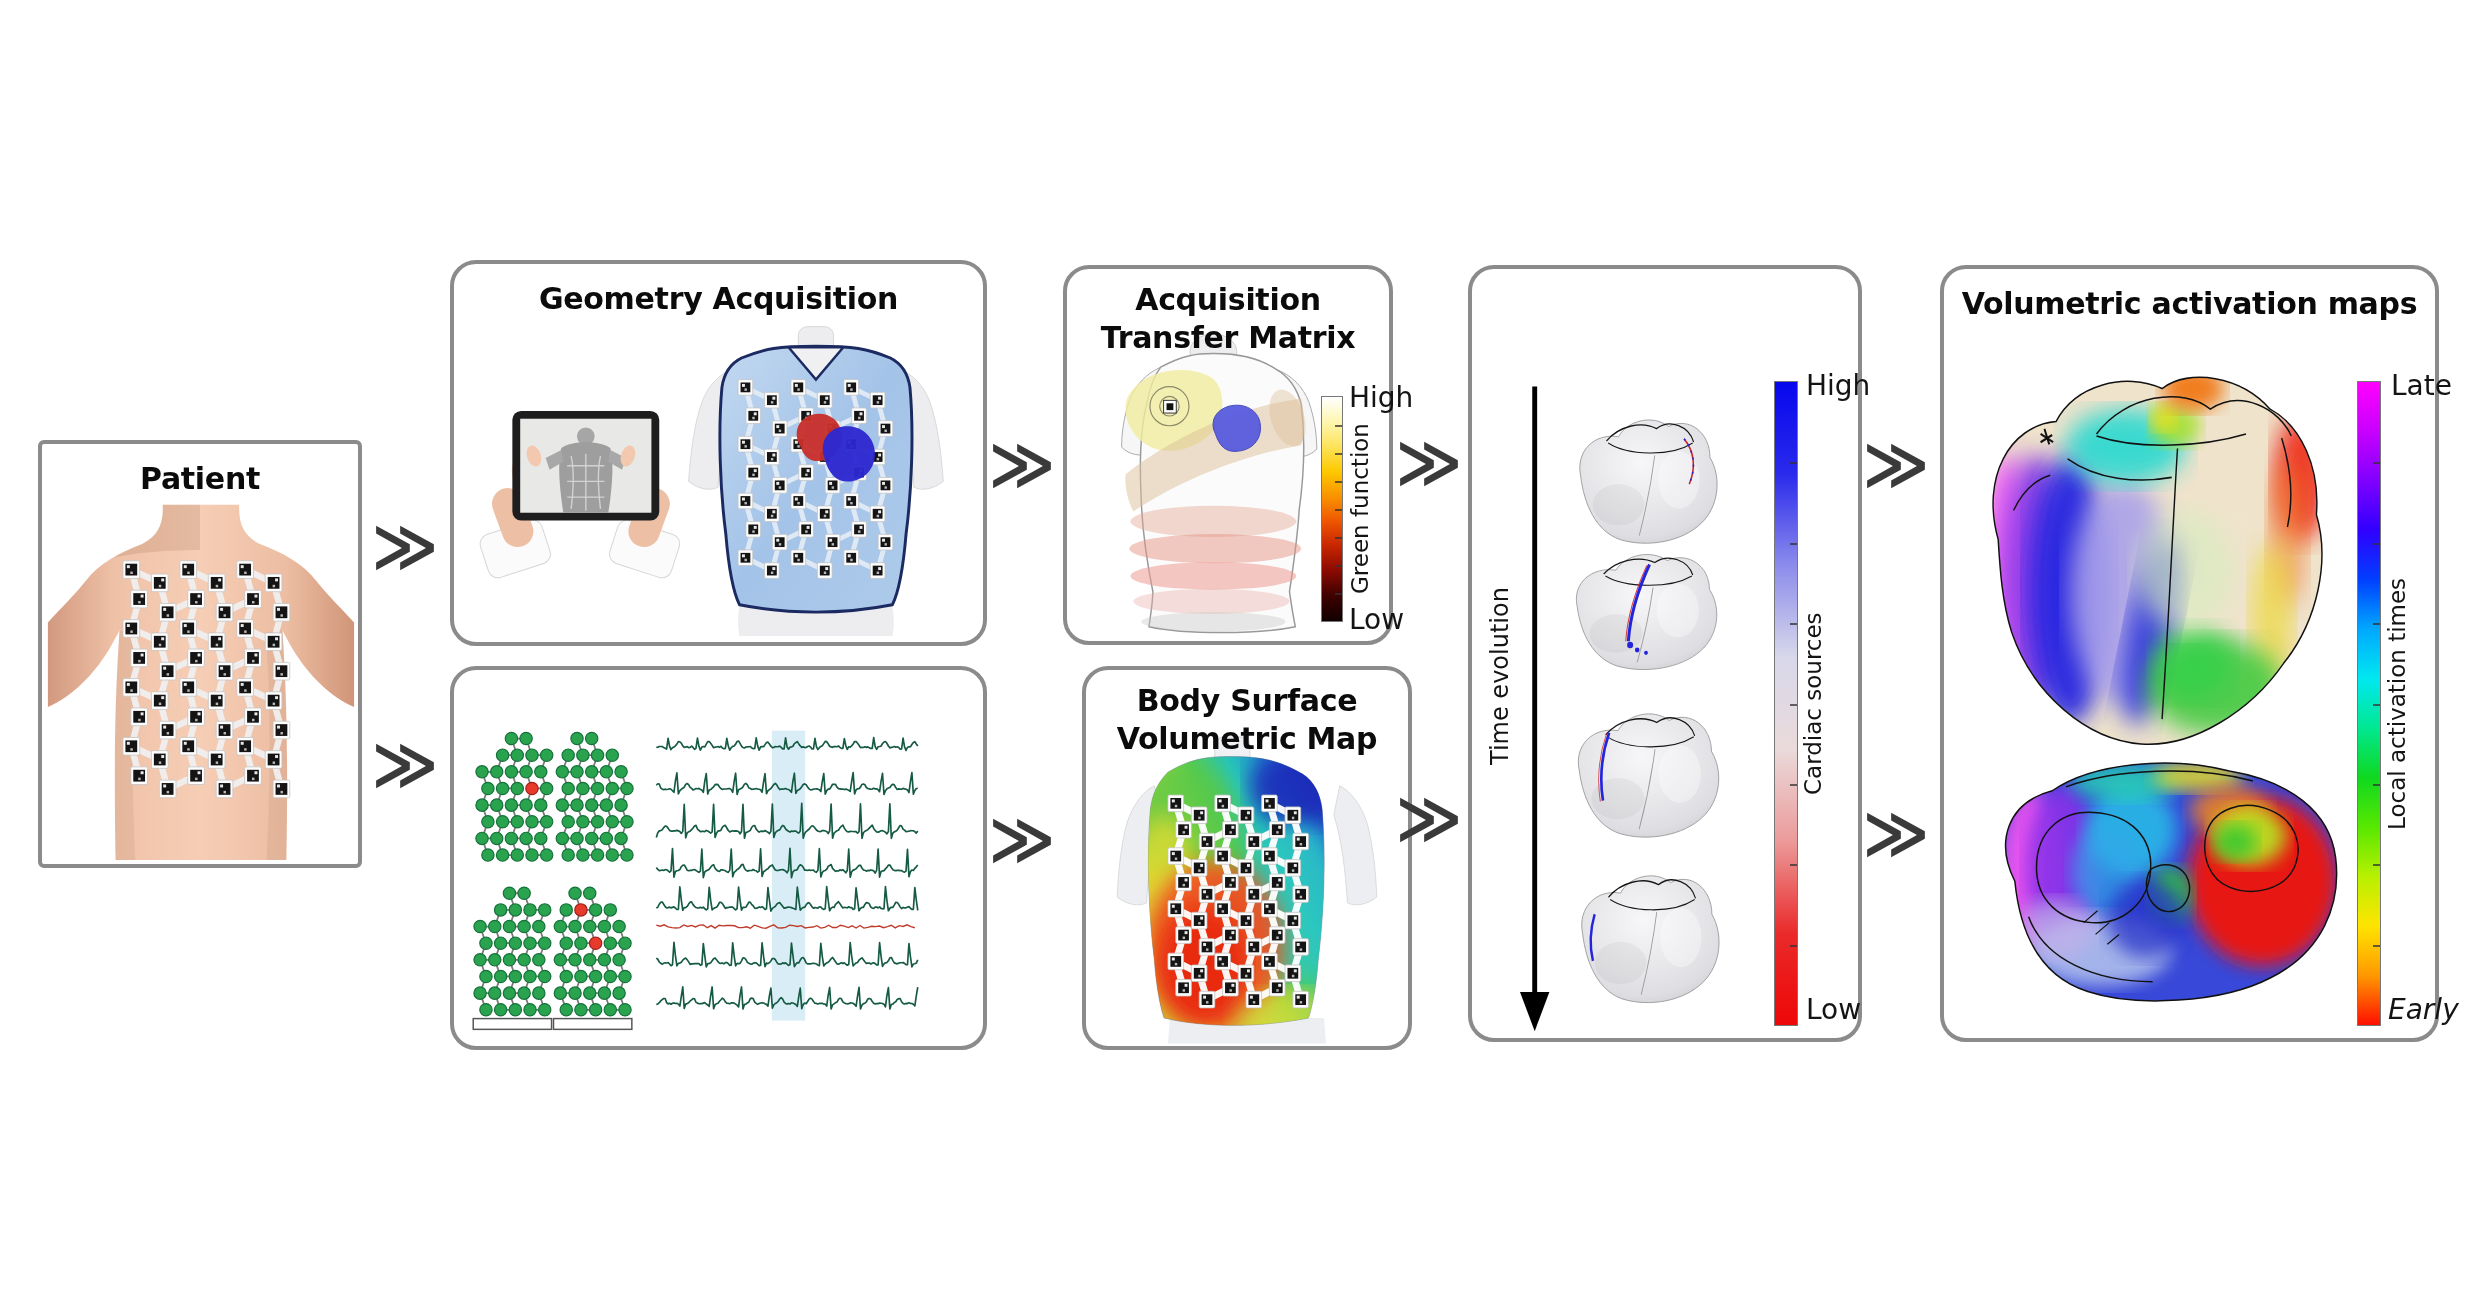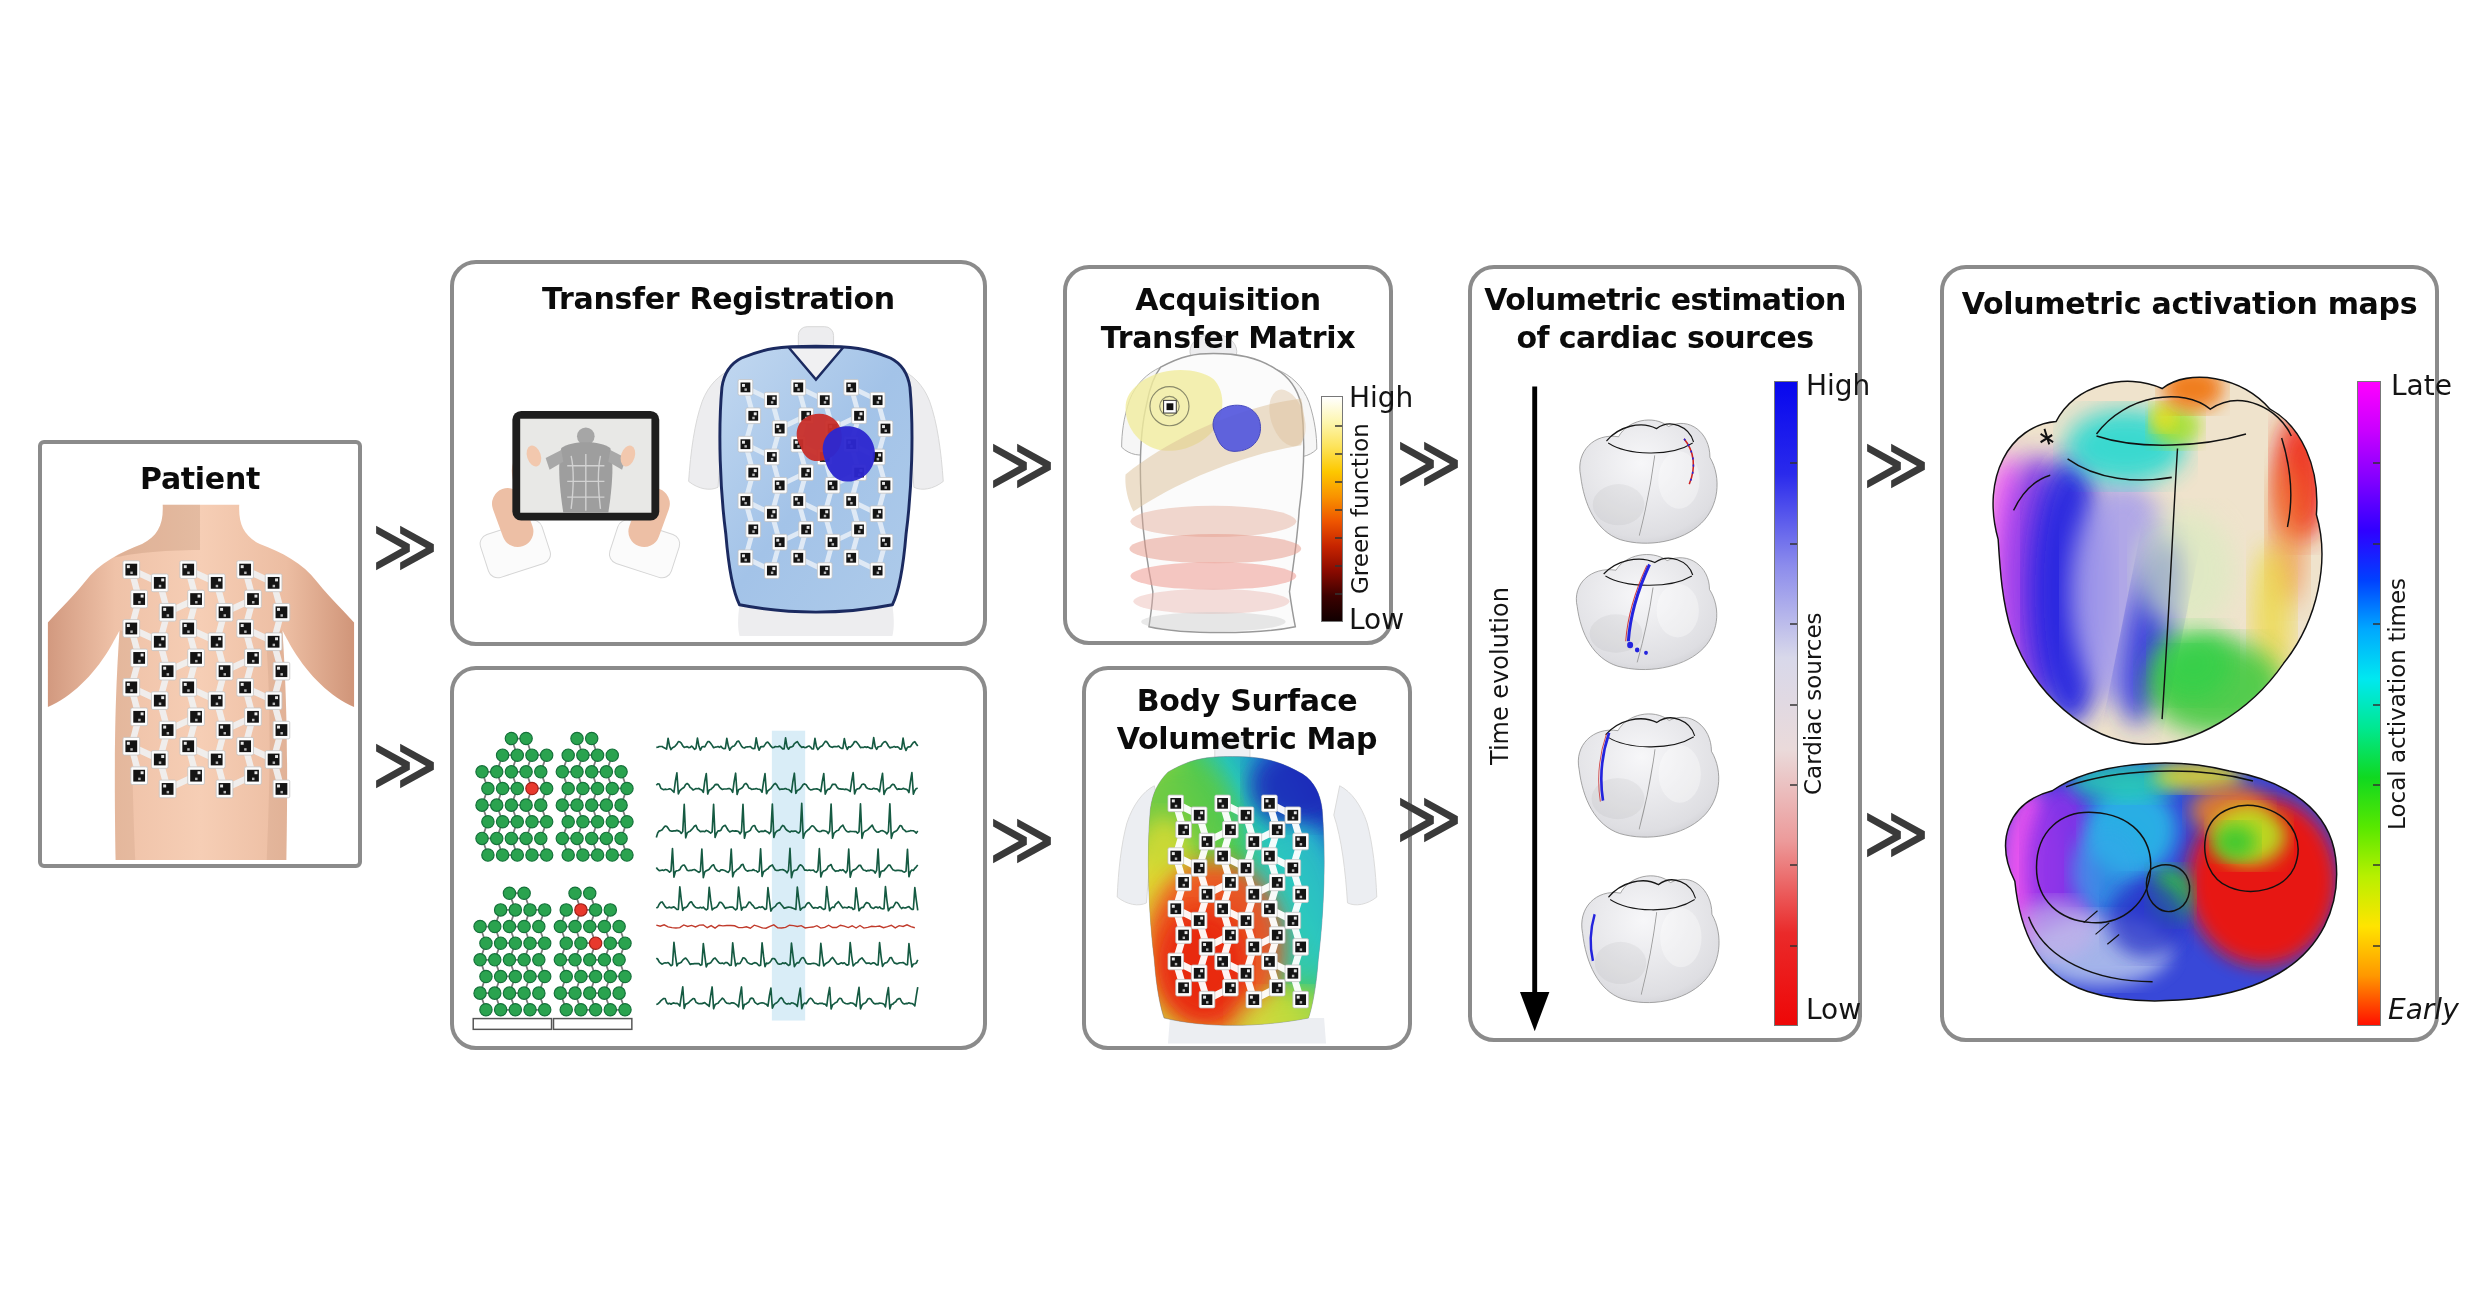--- a/index.html
+++ b/index.html
@@ -255,21 +255,21 @@
           <rect x="235" y="323.5" width="2.5" height="2.5" fill="#fff" opacity="0.7"></rect>
           <rect x="235.5" y="342.5" width="17" height="18" rx="1.5" fill="#fdfdfd" stroke="#c2c2c2" stroke-width="0.8"></rect>
           <rect x="238" y="345.5" width="12" height="12" fill="#141414"></rect>
           <rect x="239.5" y="347" width="3" height="3" fill="#fff" opacity="0.9"></rect>
           <rect x="243" y="353.5" width="2.5" height="2.5" fill="#fff" opacity="0.7"></rect>
         </g>
     </svg>
   </section>
 
   <section class="box" id="box-geometry">
-    <h2>Transfer Registration</h2>
+    <h2>Geometry Acquisition</h2>
     <svg class="fill" viewBox="0 0 537 386">
       <defs>
         <linearGradient id="vestG" x1="0" y1="0" x2="1" y2="1">
           <stop offset="0" stop-color="#c2d8f0"></stop>
             <stop offset="0.5" stop-color="#a3c3e8"></stop>
           <stop offset="1" stop-color="#aecbea"></stop>
         </linearGradient>
         <clipPath id="clip-geo-vest">
           <path d="M292,96 C316,86 330,84 368,84 C406,84 420,86 444,96 C456,102 462,112 464,126 C468,170 466,230 460,276 C457,312 452,336 446,348 C396,358 340,358 290,348 C284,336 279,312 276,276 C270,230 268,170 272,126 C274,112 280,102 292,96 Z"></path>
         </clipPath>
@@ -927,24 +927,20 @@
             <rect x="212" y="328.65" width="16" height="17" rx="1.5" fill="#fdfdfd" stroke="#c2c2c2" stroke-width="0.8"></rect>
             <rect x="214.5" y="331.65" width="11" height="11" fill="#141414"></rect>
             <rect x="216" y="333.15" width="3" height="3" fill="#fff" opacity="0.9"></rect>
             <rect x="219" y="338.65" width="2.5" height="2.5" fill="#fff" opacity="0.7"></rect>
           </g>
       </g>
     </svg>
   </section>
 
   <section class="box" id="box-estimation">
-    <h2 class="t2" style="letter-spacing:-0.6px">
-      <span>Volumetric estimation</span><br>
-      <span>of cardiac sources</span>
-    </h2>
     <svg class="fill" viewBox="0 0 394 777">
       <defs>
         <radialGradient id="hgrad" cx="0.45" cy="0.35" r="0.75">
           <stop offset="0" stop-color="#f7f7f9"></stop>
             <stop offset="0.8" stop-color="#dedee2"></stop>
           <stop offset="1" stop-color="#c9c9ce"></stop>
         </radialGradient>
         <g id="heartSym">
           <path d="M26,64 C20,40 42,22 70,26 C80,10 110,4 128,16 C152,6 176,22 176,46 C190,66 186,94 166,110 C144,128 104,134 72,126 C44,118 30,92 26,64 Z" fill="url(#hgrad)" stroke="#8a8a8a" stroke-width="0.8"></path>
           <path d="M56,30 C70,16 96,10 114,18 C130,8 152,16 157,31" fill="none" stroke="#161616" stroke-width="1.3"></path>

